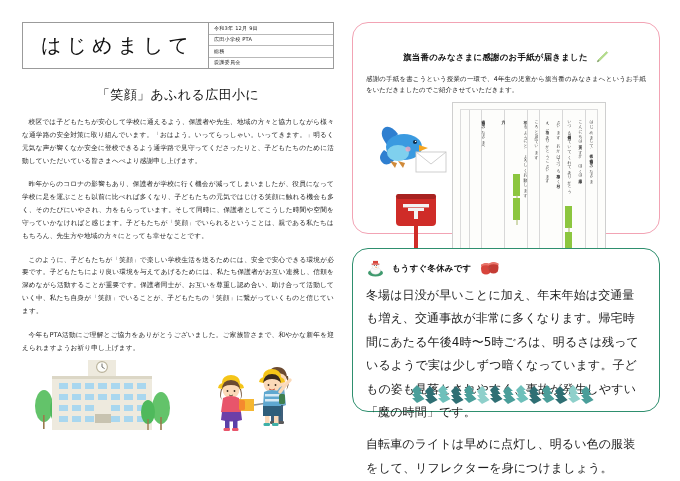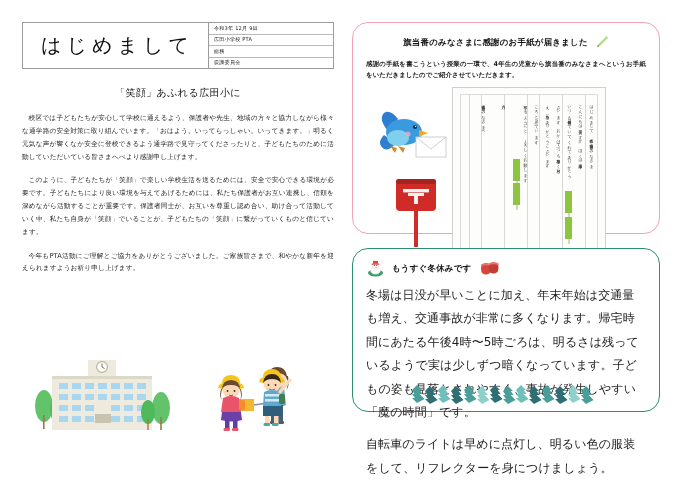--- a/index.html
+++ b/index.html
@@ -66,21 +66,21 @@
     border-bottom: 1px solid #b9b9b9;
     font-family: "DejaVu Sans", "Liberation Sans", sans-serif;
     color: #1a1a1a;
     letter-spacing: 0.2px;
   }
   .meta-row:last-child { border-bottom: none; }
 
   
   .article-title {
     text-align: center;
-    font-size: 10px;
+    font-size: 13px;
     margin-top: 17px;
     letter-spacing: 0.4px;
     font-family: "DejaVu Sans", "Liberation Sans", sans-serif;
     color: #151515;
   }
   .article-byline {
     text-align: right;
     font-size: 7px;
     margin-top: 11px;
     padding-right: 56px;
@@ -110,21 +110,21 @@
   }
 
   .card {
     box-sizing: border-box;
     border-radius: 16px;
     background: #ffffff;
     position: relative;
   }
   .card-pink {
     border: 1.3px solid #f2a3b4;
-    padding: 12px 13px 10px 13px;
+    padding: 27px 13px 10px 13px;
     height: 212px;
   }
   .card-green {
     border: 1.3px solid #2e8f6e;
     margin-top: 14px;
     padding: 11px 13px 8px 13px;
     height: 164px;
   }
 
   .card-heading {
@@ -139,21 +139,20 @@
   .card-heading-pink { justify-content: center; }
 
   .card-text {
     font-size: 6.4px;
     line-height: 1.72;
     margin-top: 9px;
     font-family: "DejaVu Sans", "Liberation Sans", sans-serif;
     color: #1c1c1c;
     text-align: justify;
     letter-spacing: 0.1px;
-    font-weight: bold;
   }
   .card-text p { margin: 0 0 8px 0; }
   .card-text p:last-child { margin-bottom: 0; }
 
   .green-body {
     font-size: 12px;
     line-height: 1.95;
     margin-top: 7px;
     font-family: "DejaVu Sans", "Liberation Sans", sans-serif;
     color: #1c1c1c;
@@ -256,20 +255,21 @@
         <div class="meta-row">広田小学校 PTA</div>
         <div class="meta-row">総務</div>
         <div class="meta-row">愛護委員会</div>
       </div>
     </div>
 
     <div class="article-title">「笑顔」あふれる広田小に</div>
 
     <div class="article-body">
       <p>校区では子どもたちが安心して学校に通えるよう、保護者や先生、地域の方々と協力しながら様々な通学路の安全対策に取り組んでいます。「おはよう。いってらっしゃい。いってきます。」明るく元気な声が響くなか安全に登校できるよう通学路で見守ってくださったりと、子どもたちのために活動していただいている皆さまへべより感謝申し上げます。</p>
+      <p>昨年からのコロナの影響もあり、保護者が学校に行く機会が減ってしまいましたが、役員になって学校に足を運ぶことも以前に比べれば多くなり、子どもたちの元気ではじける笑顔に触れる機会も多く、そのたびにいやされ、力をもらっています。そして同時に、保護者としてこうした時間や空間を守っていかなければと感じます。子どもたちが「笑顔」でいられるということは、親である私たちはもちろん、先生方や地域の方々にとっても幸せなことです。</p>
       <p>このように、子どもたちが「笑顔」で楽しい学校生活を送るためには、安全で安心できる環境が必要です。子どもたちにより良い環境を与えてあげるためには、私たち保護者がお互い連携し、信頼を深めながら活動することが重要です。保護者同士が、お互いを尊重し認め合い、助け合って活動していく中、私たち自身が「笑顔」でいることが、子どもたちの「笑顔」に繋がっていくものと信じています。</p>
       <p>今年もPTA活動にご理解とご協力をありがとうございました。ご家族皆さまで、和やかな新年を迎えられますようお祈り申し上げます。</p>
     </div>
 
     <svg width="312" height="112" viewBox="0 0 312 112" style="position:absolute;left:0;top:330px;">
 
       <g>
         <ellipse cx="22" cy="54" rx="9" ry="16" fill="#63c36a"></ellipse>
         <rect x="21" y="63" width="1.6" height="14" fill="#9a7b4f"></rect>
         <ellipse cx="36" cy="58" rx="8" ry="14" fill="#4fb95c"></ellipse>

